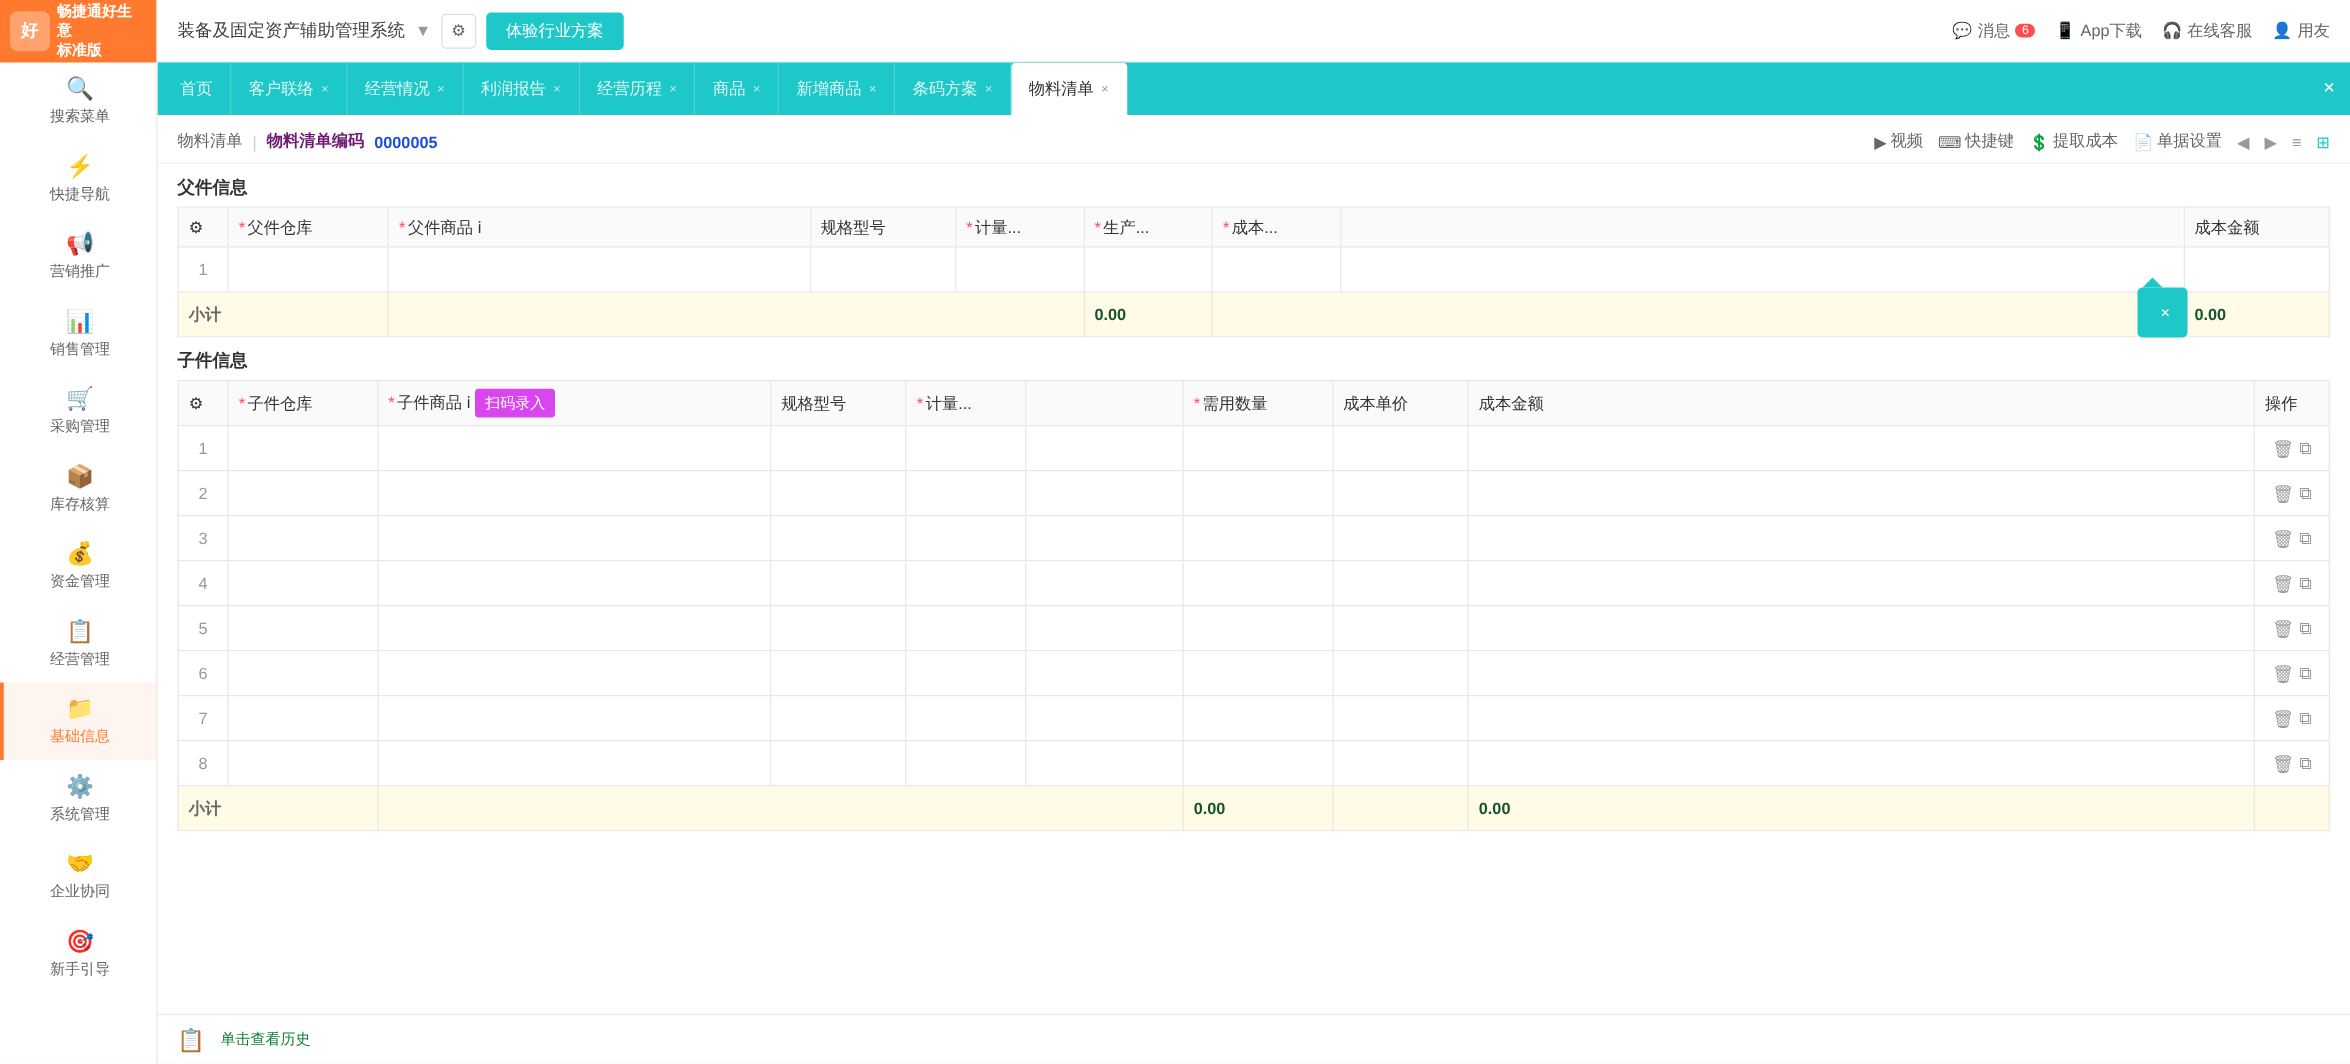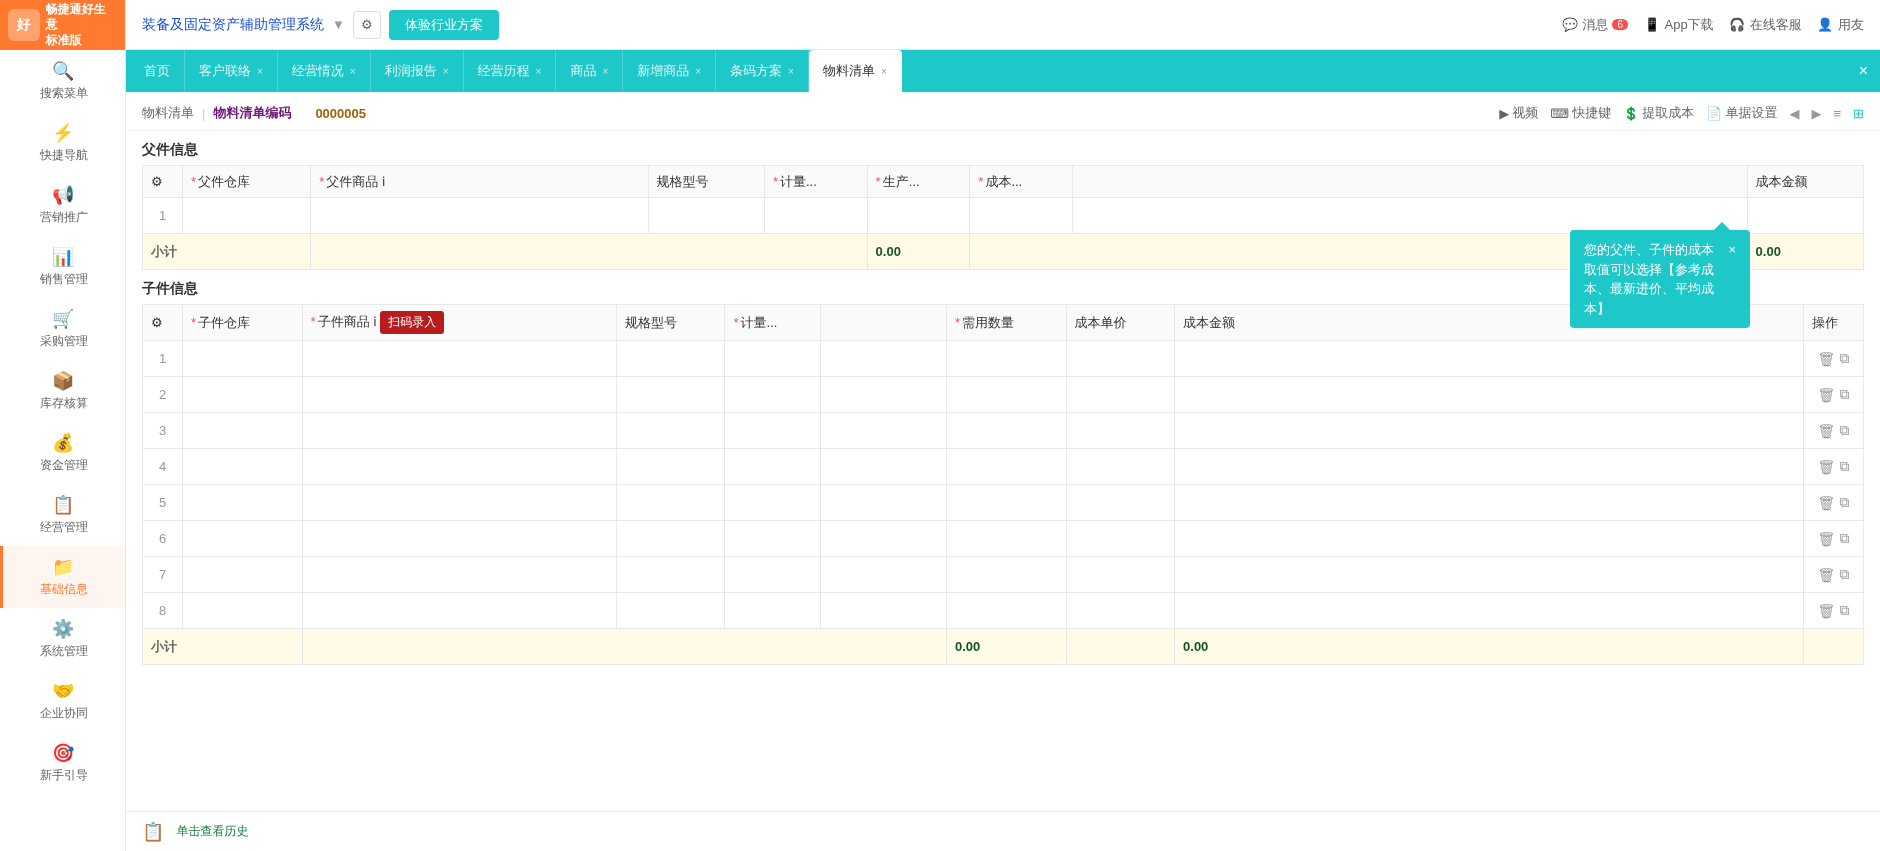--- a/index.html
+++ b/index.html
@@ -75,21 +75,21 @@
       border-bottom: 1px solid #e8e8e8;
       flex-shrink: 0;
     }
     .topbar-left {
       display: flex;
       align-items: center;
       gap: 8px;
     }
     .topbar-title {
       font-size: 14px;
-      color: #1d4ed8;
+      color: #404040;
     }
     .topbar-arrow {
       color: #999;
     }
     .topbar-gear {
       width: 28px;
       height: 28px;
       border: 1px solid #ddd;
       border-radius: 4px;
       display: flex; align-items: center; justify-content: center;
@@ -185,23 +185,22 @@
       padding: 12px 16px 8px;
       border-bottom: 1px solid #f0f0f0;
     }
     .page-header-breadcrumb {
       font-size: 13px;
       color: #666;
     }
     .page-header-sep { color: #ccc; }
     .page-header-current { color: #701a75; font-weight: bold; }
     .page-header-code {
-      color: #a16207;
+      color: #1d4ed8;
       font-weight: bold;
-      margin-left: 16px;
     }
     .page-header-actions {
       margin-left: auto;
       display: flex;
       align-items: center;
       gap: 12px;
       font-size: 13px;
       color: #666;
     }
     .page-header-action {
@@ -253,21 +252,21 @@
       color: #14532d;
     }
 
     .settings-icon-col {
       width: 40px;
       text-align: center;
     }
     .required-mark { color: #ff4d4f; margin-right: 2px; }
 
     .scan-btn {
-      background: #b91c1c;
+      background: #d946ef;
       color: white;
       border: none;
       padding: 3px 8px;
       border-radius: 3px;
       font-size: 12px;
       cursor: pointer;
     }
 
     .action-icons {
       display: flex;
@@ -707,21 +706,20 @@
             <td></td>
             <td class="val">0.00</td>
             <td></td>
           </tr>
         </tfoot>
       </table>
     </div>
 
     <div class="tooltip-box">
       <span class="tooltip-close">×</span>
-      <span>您的父件、子件的成本取值可以选择【参考成本、最新进价、平均成本】</span>
     </div>
 
   </div>
 
   <div class="bottom-bar">
     <span class="bottom-bar-icon">📋</span>
     <span class="bottom-bar-text">单击查看历史</span>
   </div>
 </div>
 

